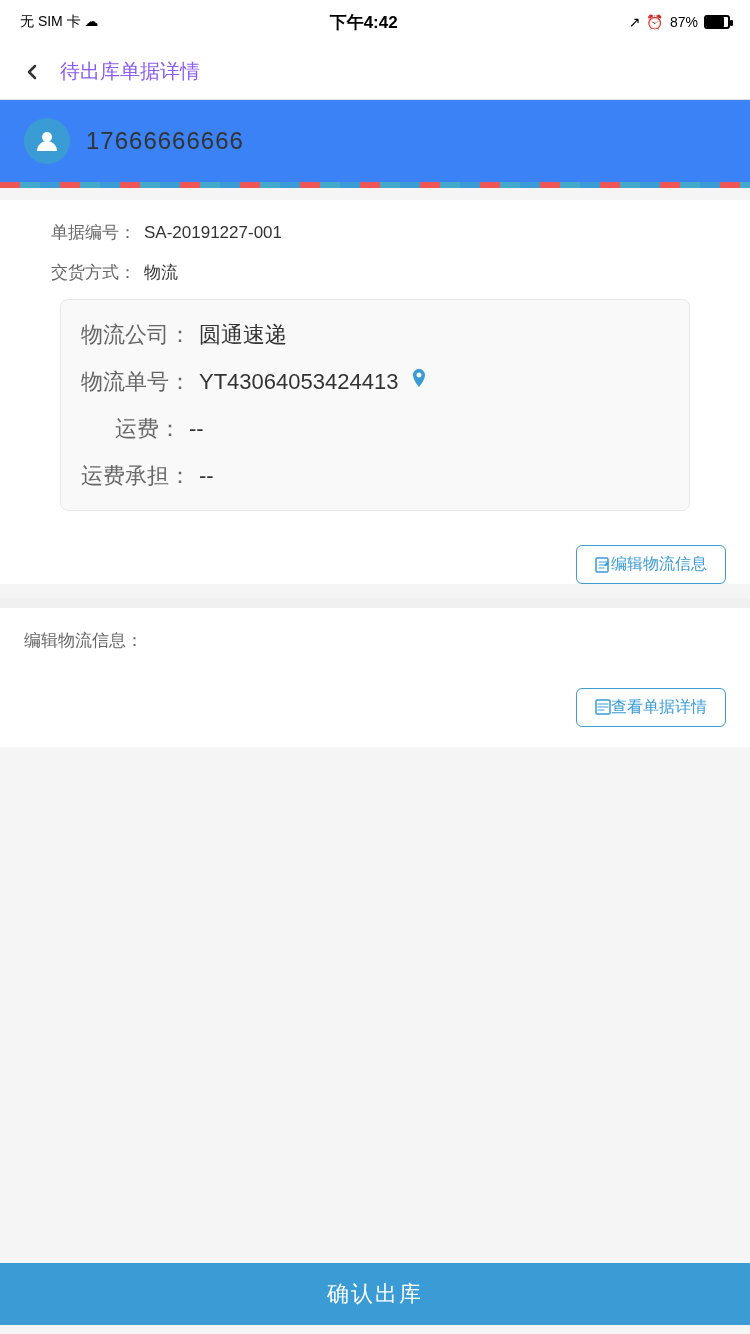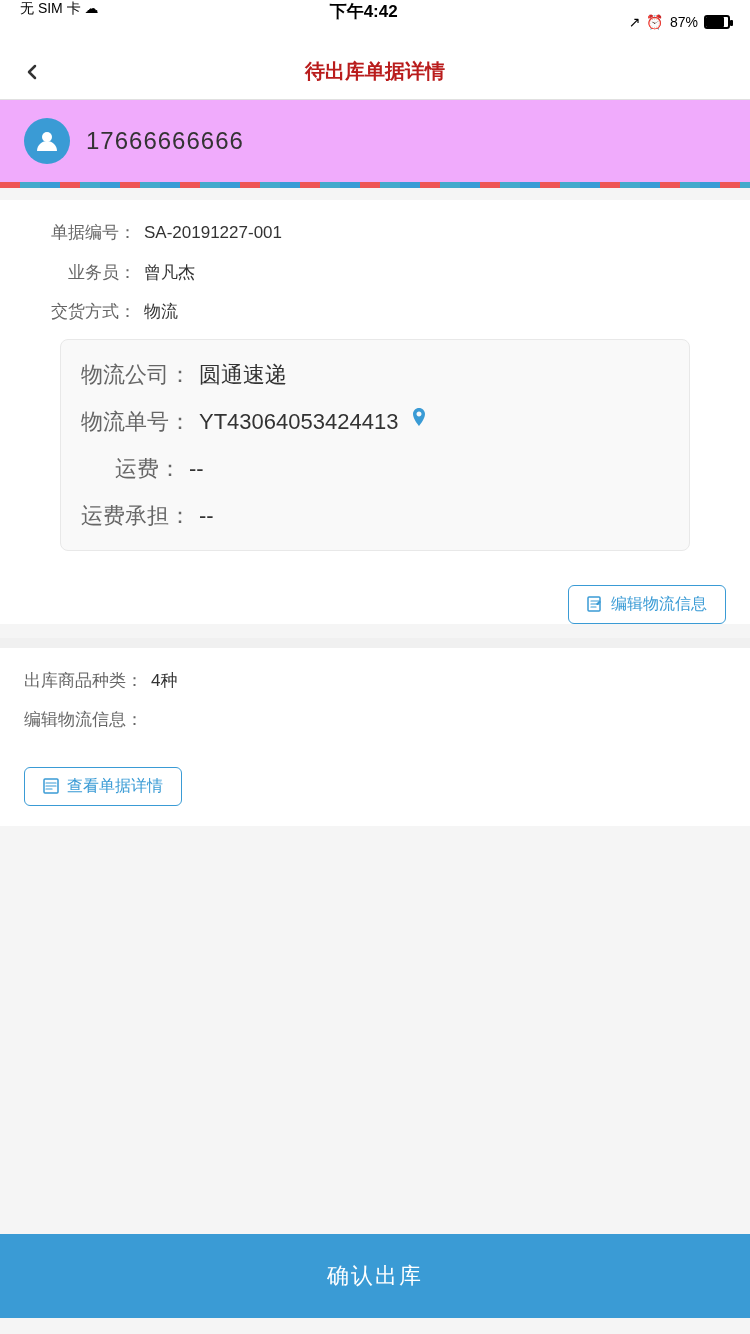--- a/index.html
+++ b/index.html
@@ -11,20 +11,21 @@
       min-height: 1334px;
       position: relative;
       overflow-x: hidden;
     }
 
     
     .status-bar {
       background: #fff;
       height: 44px;
       display: flex;
+      align-items: center;
       justify-content: space-between;
       padding: 0 20px;
       font-size: 15px;
       font-weight: 500;
       color: #000;
     }
     .status-left { font-size: 14px; }
     .status-center { font-size: 17px; font-weight: 600; }
     .status-right { display: flex; align-items: center; gap: 6px; font-size: 14px; }
 
@@ -40,41 +41,40 @@
     .nav-back {
       font-size: 26px;
       color: #333;
       cursor: pointer;
       width: 40px;
       display: flex;
       align-items: center;
     }
     .nav-title {
       flex: 1;
-      text-align: center;
       font-size: 20px;
-      font-weight: 700;
-      color: #b91c1c;
+      font-weight: 400;
+      color: #8b5cf6;
       margin-right: 40px;
     }
 
     
     .dashed-divider {
       height: 6px;
       background: repeating-linear-gradient(
         90deg,
         #e55 0px, #e55 20px,
         #4ac 20px, #4ac 40px,
         #3a9bd5 40px, #3a9bd5 60px
       );
     }
 
     
     .customer-header {
-      background: #f0abfc;
+      background: #3b82f6;
       padding: 18px 24px;
       display: flex;
       align-items: center;
       gap: 16px;
     }
     .customer-avatar {
       width: 46px;
       height: 46px;
       border-radius: 50%;
       background: #3a9bd5;
@@ -162,53 +162,54 @@
     }
     .btn-outline {
       border: 1px solid #3a9bd5;
       color: #3a9bd5;
       background: #fff;
       border-radius: 6px;
       padding: 8px 18px;
       font-size: 16px;
       display: flex;
       align-items: center;
-      gap: 8px;
+      gap: 0;
       cursor: pointer;
     }
 
     
     .section-divider {
       height: 10px;
       background: #f0f0f0;
       margin-top: 14px;
     }
 
     
     .goods-section {
       background: #fff;
       padding: 20px 24px;
       margin-top: 0;
     }
 
     
     .view-details-btn {
       display: flex;
+      justify-content: flex-end;
       padding: 14px 24px 20px 24px;
       background: #fff;
     }
 
     
     .confirm-bar {
       position: fixed;
-      bottom: 16px;
+      bottom: 9px;
       left: 0;
       width: 750px;
       background: #3a9bd5;
-      padding: 27px 0;
+      padding: 16px 0;
       text-align: center;
     }
     .confirm-btn {
       background: transparent;
       border: none;
       color: #fff;
       font-size: 22px;
       font-weight: 500;
       letter-spacing: 2px;
       cursor: pointer;
@@ -255,24 +256,20 @@
   </div>
   <div class="customer-phone">17666666666</div>
 </div>
 
 <div class="dashed-divider"></div>
 
 <div class="info-section">
   <div class="info-row">
     <span class="info-label">单据编号：</span>
     <span class="info-value">SA-20191227-001</span>
-  </div>
-  <div class="info-row">
-    <span class="info-label">业务员：</span>
-    <span class="info-value">曾凡杰</span>
   </div>
   <div class="info-row">
     <span class="info-label">交货方式：</span>
     <span class="info-value">物流</span>
   </div>
 
   <div class="logistics-card">
     <div class="logistics-row">
       <span class="logistics-label">物流公司：</span>
       <span class="logistics-value">圆通速递</span>
@@ -307,24 +304,20 @@
       <path d="M11 9l3-3-1.5-1.5-3 3V9h1.5z" fill="#3a9bd5"></path>
     </svg>
     <span>编辑物流信息</span>
   </button>
 </div>
 
 <div class="section-divider"></div>
 
 <div class="goods-section">
   <div class="info-row">
-    <span class="info-label">出库商品种类：</span>
-    <span class="info-value">4种</span>
-  </div>
-  <div class="info-row">
     <span class="info-label">编辑物流信息：</span>
   </div>
 </div>
 
 <div class="view-details-btn">
   <button class="btn-outline">
     <svg width="16" height="16" viewBox="0 0 16 16" fill="none">
       <rect x="1" y="1" width="14" height="14" rx="1" stroke="#3a9bd5" stroke-width="1.5"></rect>
       <path d="M3 5h10M3 8h10M3 11h6" stroke="#3a9bd5" stroke-width="1.2" stroke-linecap="round"></path>
     </svg>

